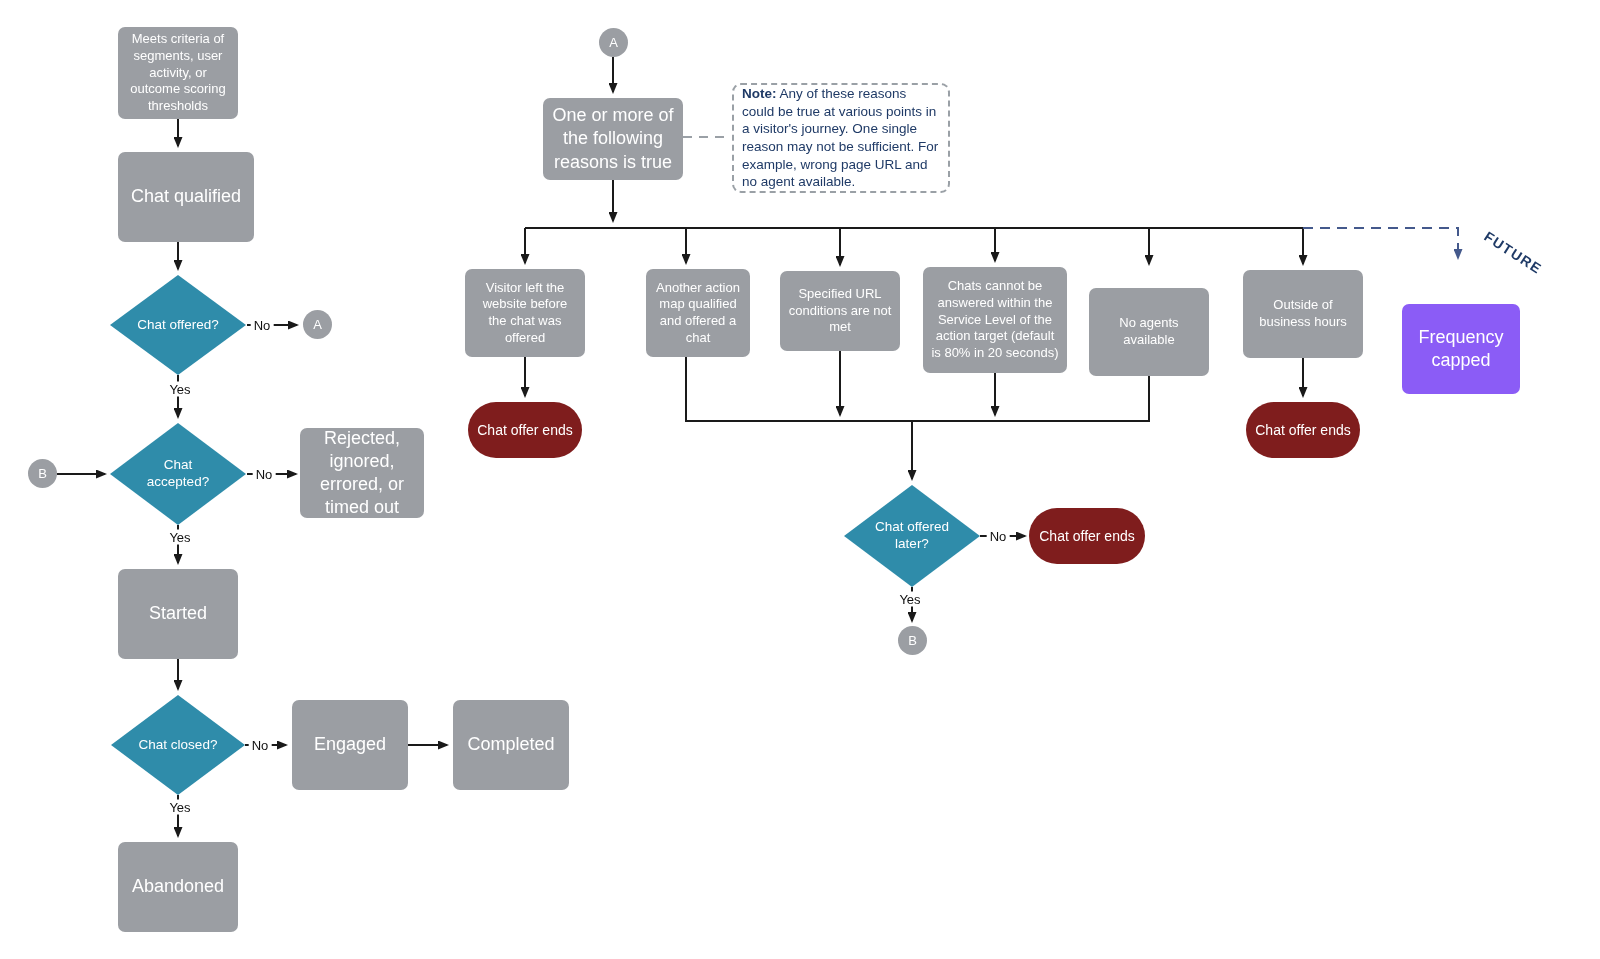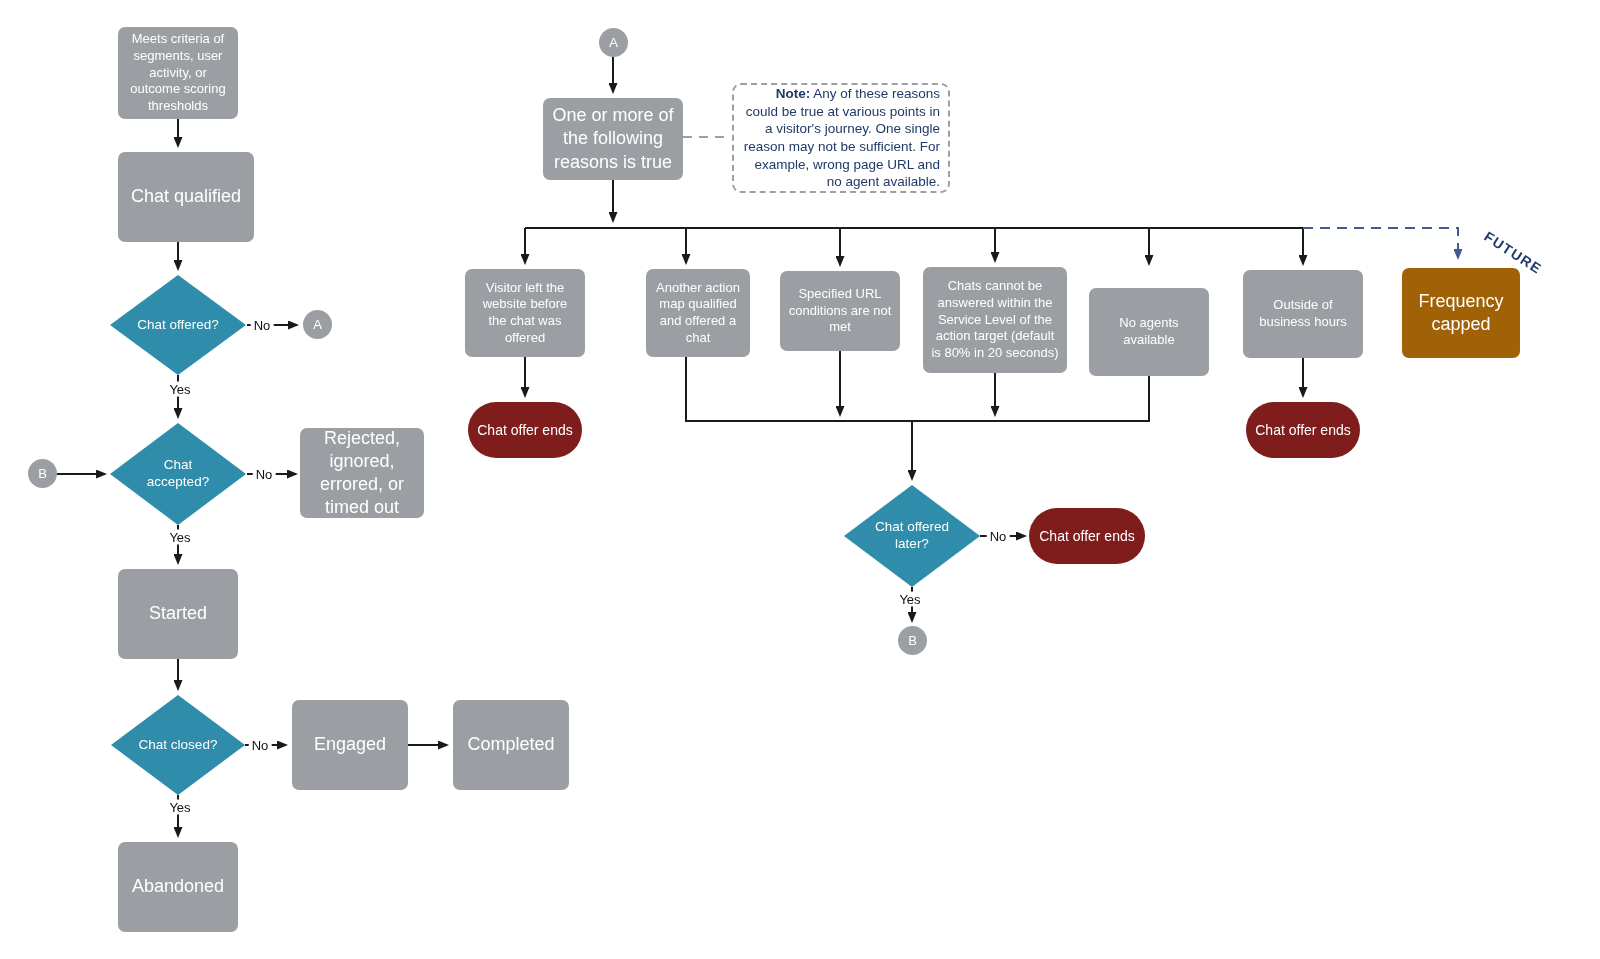--- a/index.html
+++ b/index.html
@@ -20,21 +20,21 @@
     justify-content: center;
     text-align: center;
     color: #ffffff;
     background: #9b9ea3;
     border-radius: 7px;
     font-size: 18px;
     line-height: 1.28;
     padding: 6px 8px;
   }
   .node.small-text { font-size: 13px; }
-  .node.navy { background: #a16207; }
+  .node.navy { background: #8b5cf6; margin-top: 36px; }
   .pill {
     position: absolute;
     display: flex;
     align-items: center;
     justify-content: center;
     background: #7f1d1d;
     color: #fff;
     border-radius: 28px;
     font-size: 14px;
     text-align: center;
@@ -71,21 +71,21 @@
     white-space: nowrap;
   }
   .note {
     position: absolute;
     left: 732px; top: 83px; width: 218px; height: 110px;
     border: 2px dashed #9aa0a6;
     border-radius: 9px;
     color: #1f3a66;
     font-size: 13.5px;
     line-height: 1.3;
-    text-align: right;
+    text-align: left;
     display: flex; align-items: center; justify-content: center;
     padding: 6px 8px;
   }
   .future-label {
     position: absolute;
     left: 1490px; top: 228px;
     color: #1f3a66;
     font-size: 14px;
     font-weight: bold;
     letter-spacing: 1.5px;

